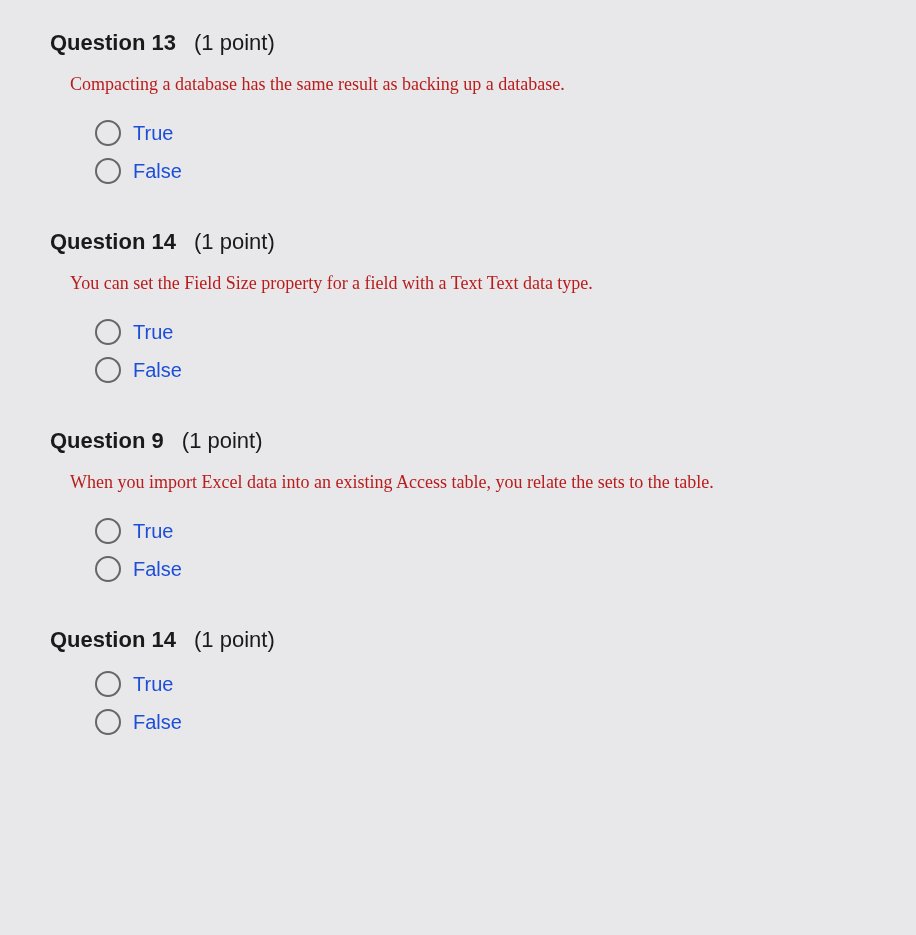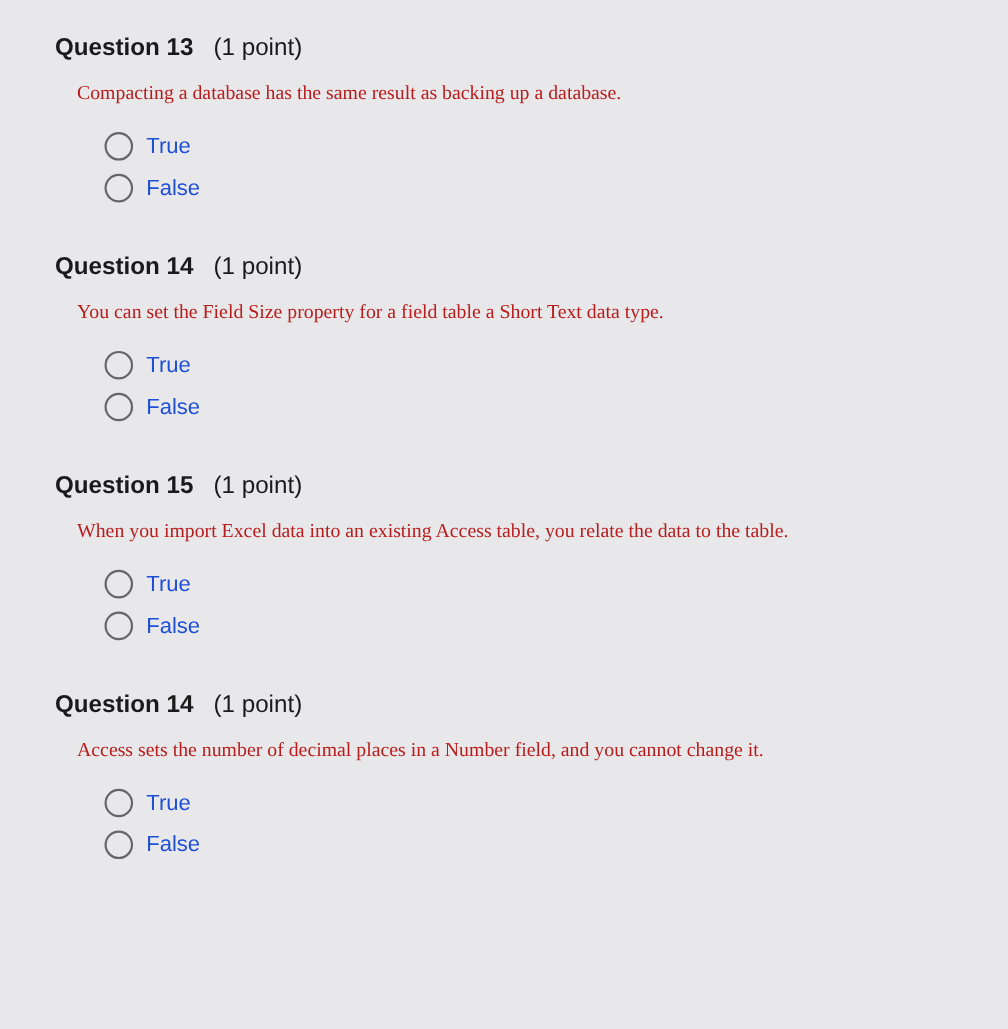--- a/index.html
+++ b/index.html
@@ -80,59 +80,58 @@
       <span class="option-label">False</span>
     </div>
   </div>
 </div>
 
 <div class="question-block">
   <div class="question-header">
     <span class="question-number">Question 14</span>
     <span class="question-points">(1 point)</span>
   </div>
-  <div class="question-prompt">You can set the Field Size property for a field table a Short Text data type.</div>
+  <div class="question-prompt">You can set the Field Size property for a field with a Text Text data type.</div>
   <div class="options">
     <div class="option-row">
       <div class="radio-circle"></div>
       <span class="option-label">True</span>
     </div>
     <div class="option-row">
       <div class="radio-circle"></div>
       <span class="option-label">False</span>
     </div>
   </div>
 </div>
 
 <div class="question-block">
   <div class="question-header">
-    <span class="question-number">Question 15</span>
+    <span class="question-number">Question 9</span>
     <span class="question-points">(1 point)</span>
   </div>
   <div class="question-prompt">
-    <span>When you import Excel data into an existing Access table, you </span><span class="underline">relate</span><span> the data to the table.</span>
+    <span>When you import Excel data into an existing Access table, you </span><span class="underline">relate</span><span> the sets to the table.</span>
   </div>
   <div class="options">
     <div class="option-row">
       <div class="radio-circle"></div>
       <span class="option-label">True</span>
     </div>
     <div class="option-row">
       <div class="radio-circle"></div>
       <span class="option-label">False</span>
     </div>
   </div>
 </div>
 
 <div class="question-block">
   <div class="question-header">
     <span class="question-number">Question 14</span>
     <span class="question-points">(1 point)</span>
   </div>
-  <div class="question-prompt">Access sets the number of decimal places in a Number field, and you cannot change it.</div>
   <div class="options">
     <div class="option-row">
       <div class="radio-circle"></div>
       <span class="option-label">True</span>
     </div>
     <div class="option-row">
       <div class="radio-circle"></div>
       <span class="option-label">False</span>
     </div>
   </div>

